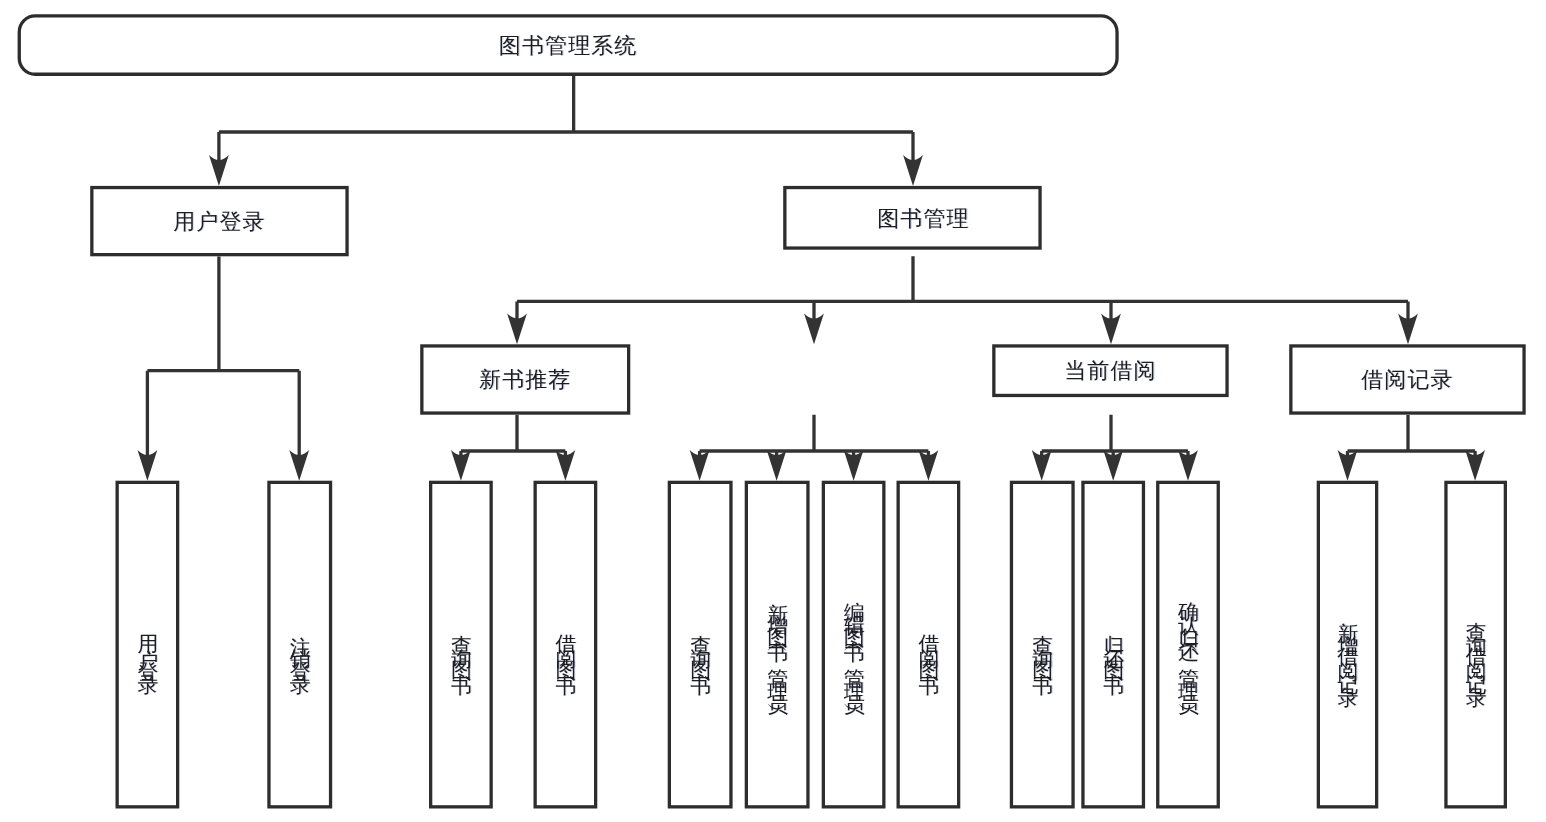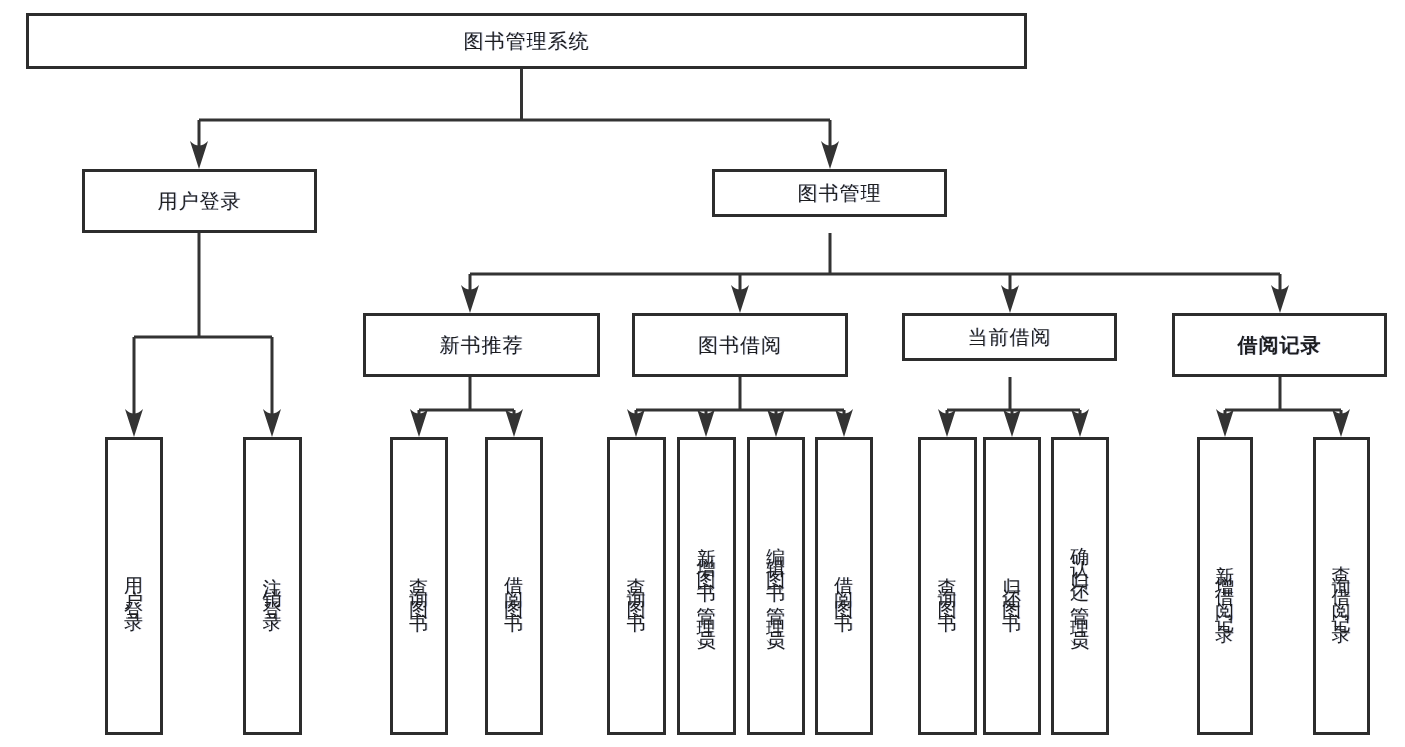--- a/index.html
+++ b/index.html
@@ -103,29 +103,28 @@
       <path d="M776 437 L767 409 Q776 418 785 409 Z"></path>
       <path d="M844 437 L835 409 Q844 418 853 409 Z"></path>
       <path d="M947 437 L938 409 Q947 418 956 409 Z"></path>
       <path d="M1012 437 L1003 409 Q1012 418 1021 409 Z"></path>
       <path d="M1080 437 L1071 409 Q1080 418 1089 409 Z"></path>
       <path d="M1225 437 L1216 409 Q1225 418 1234 409 Z"></path>
       <path d="M1341 437 L1332 409 Q1341 418 1350 409 Z"></path>
     </g>
   </svg>
 
-  <div class="hnode" style="left:26px; top:13px; width:1001px; height:56px;">图书管理系统</div>
+  <div class="hnode" style="left:16px; top:13px; width:1001px; height:56px;border-radius:16px;">图书管理系统</div>
 
   <div class="hnode" style="left:82px; top:169px; width:235px; height:64px;">用户登录</div>
-  <div class="hnode" style="left:712px; top:169px; width:235px; height:48px;padding-left:20px;">图书管理</div>
+  <div class="hnode" style="left:712px; top:169px; width:235px; height:58px;padding-left:20px;">图书管理</div>
 
-  <div class="hnode" style="left:363px; top:313px; width:237px; height:64px;">新书推荐</div>
-  <div class="hnode" style="left:632px; top:313px; width:216px; height:64px;">图书借阅</div>
+  <div class="hnode" style="left:382px; top:313px; width:191px; height:64px;">新书推荐</div>
   <div class="hnode" style="left:902px; top:313px; width:215px; height:48px;">当前借阅</div>
-  <div class="hnode" style="left:1172px; top:313px; width:215px; height:64px;font-weight:bold;">借阅记录</div>
+  <div class="hnode" style="left:1172px; top:313px; width:215px; height:64px;">借阅记录</div>
 
   <div class="vnode" style="left:105px; width:58px;">
     <span>用户登录</span>
   </div>
   <div class="vnode" style="left:243px; width:59px;">
     <span>注销登录</span>
   </div>
 
   <div class="vnode" style="left:390px; width:58px;">
     <span>查询图书</span>

